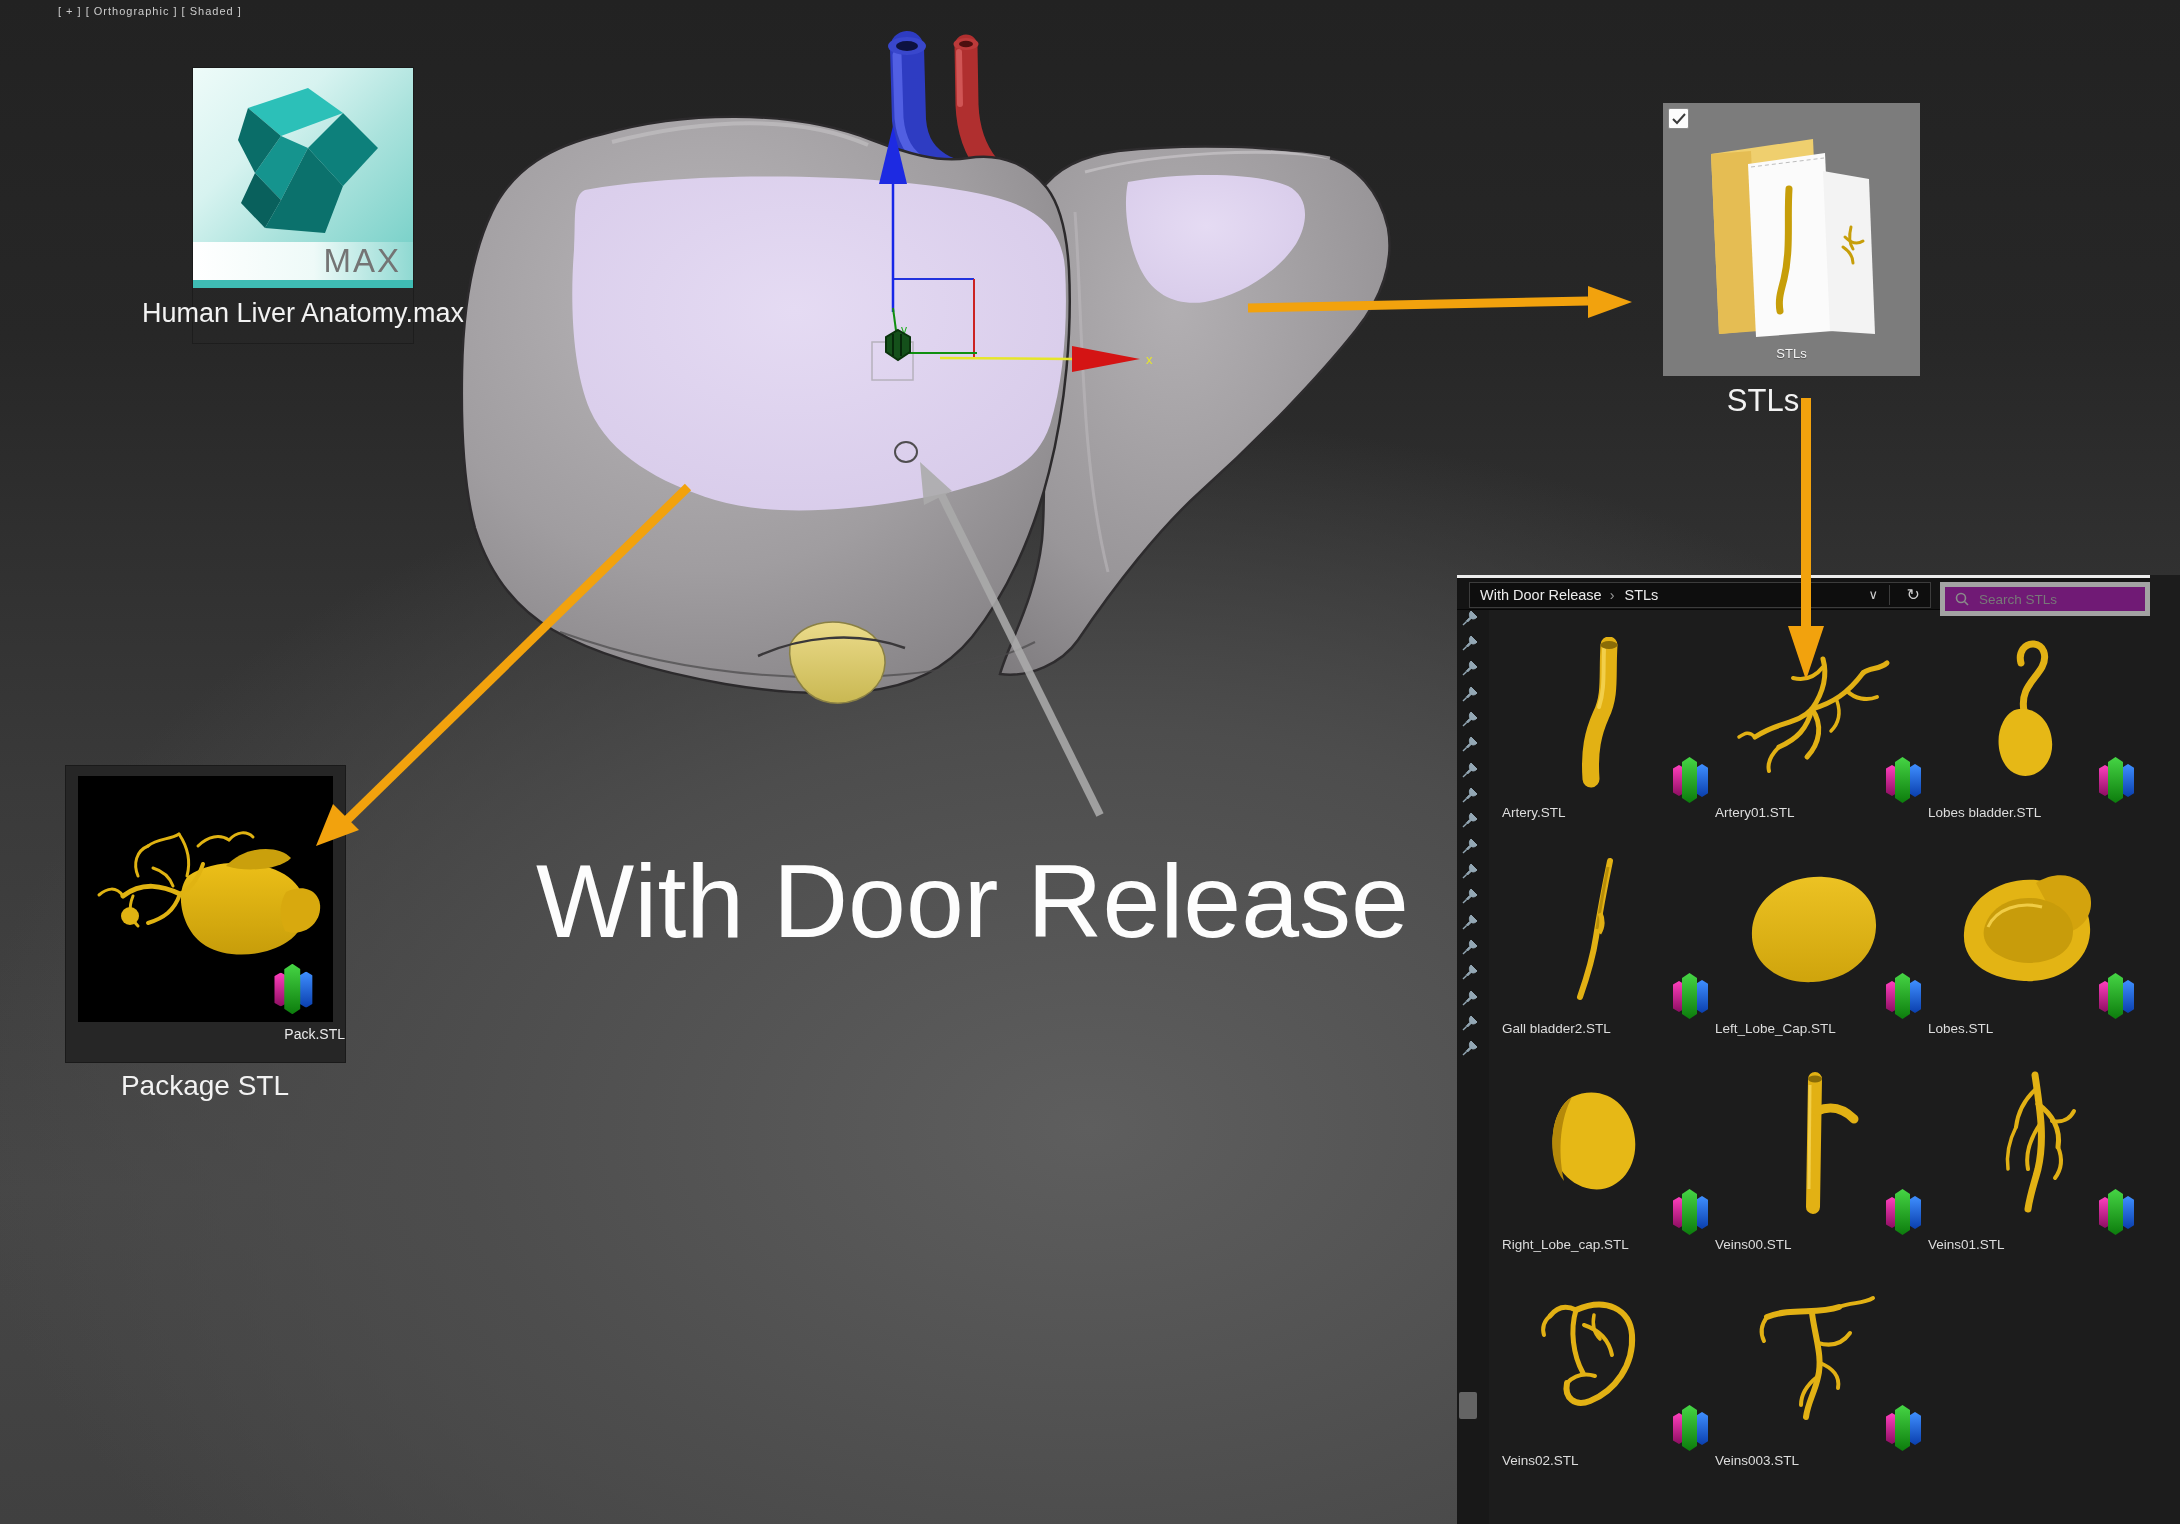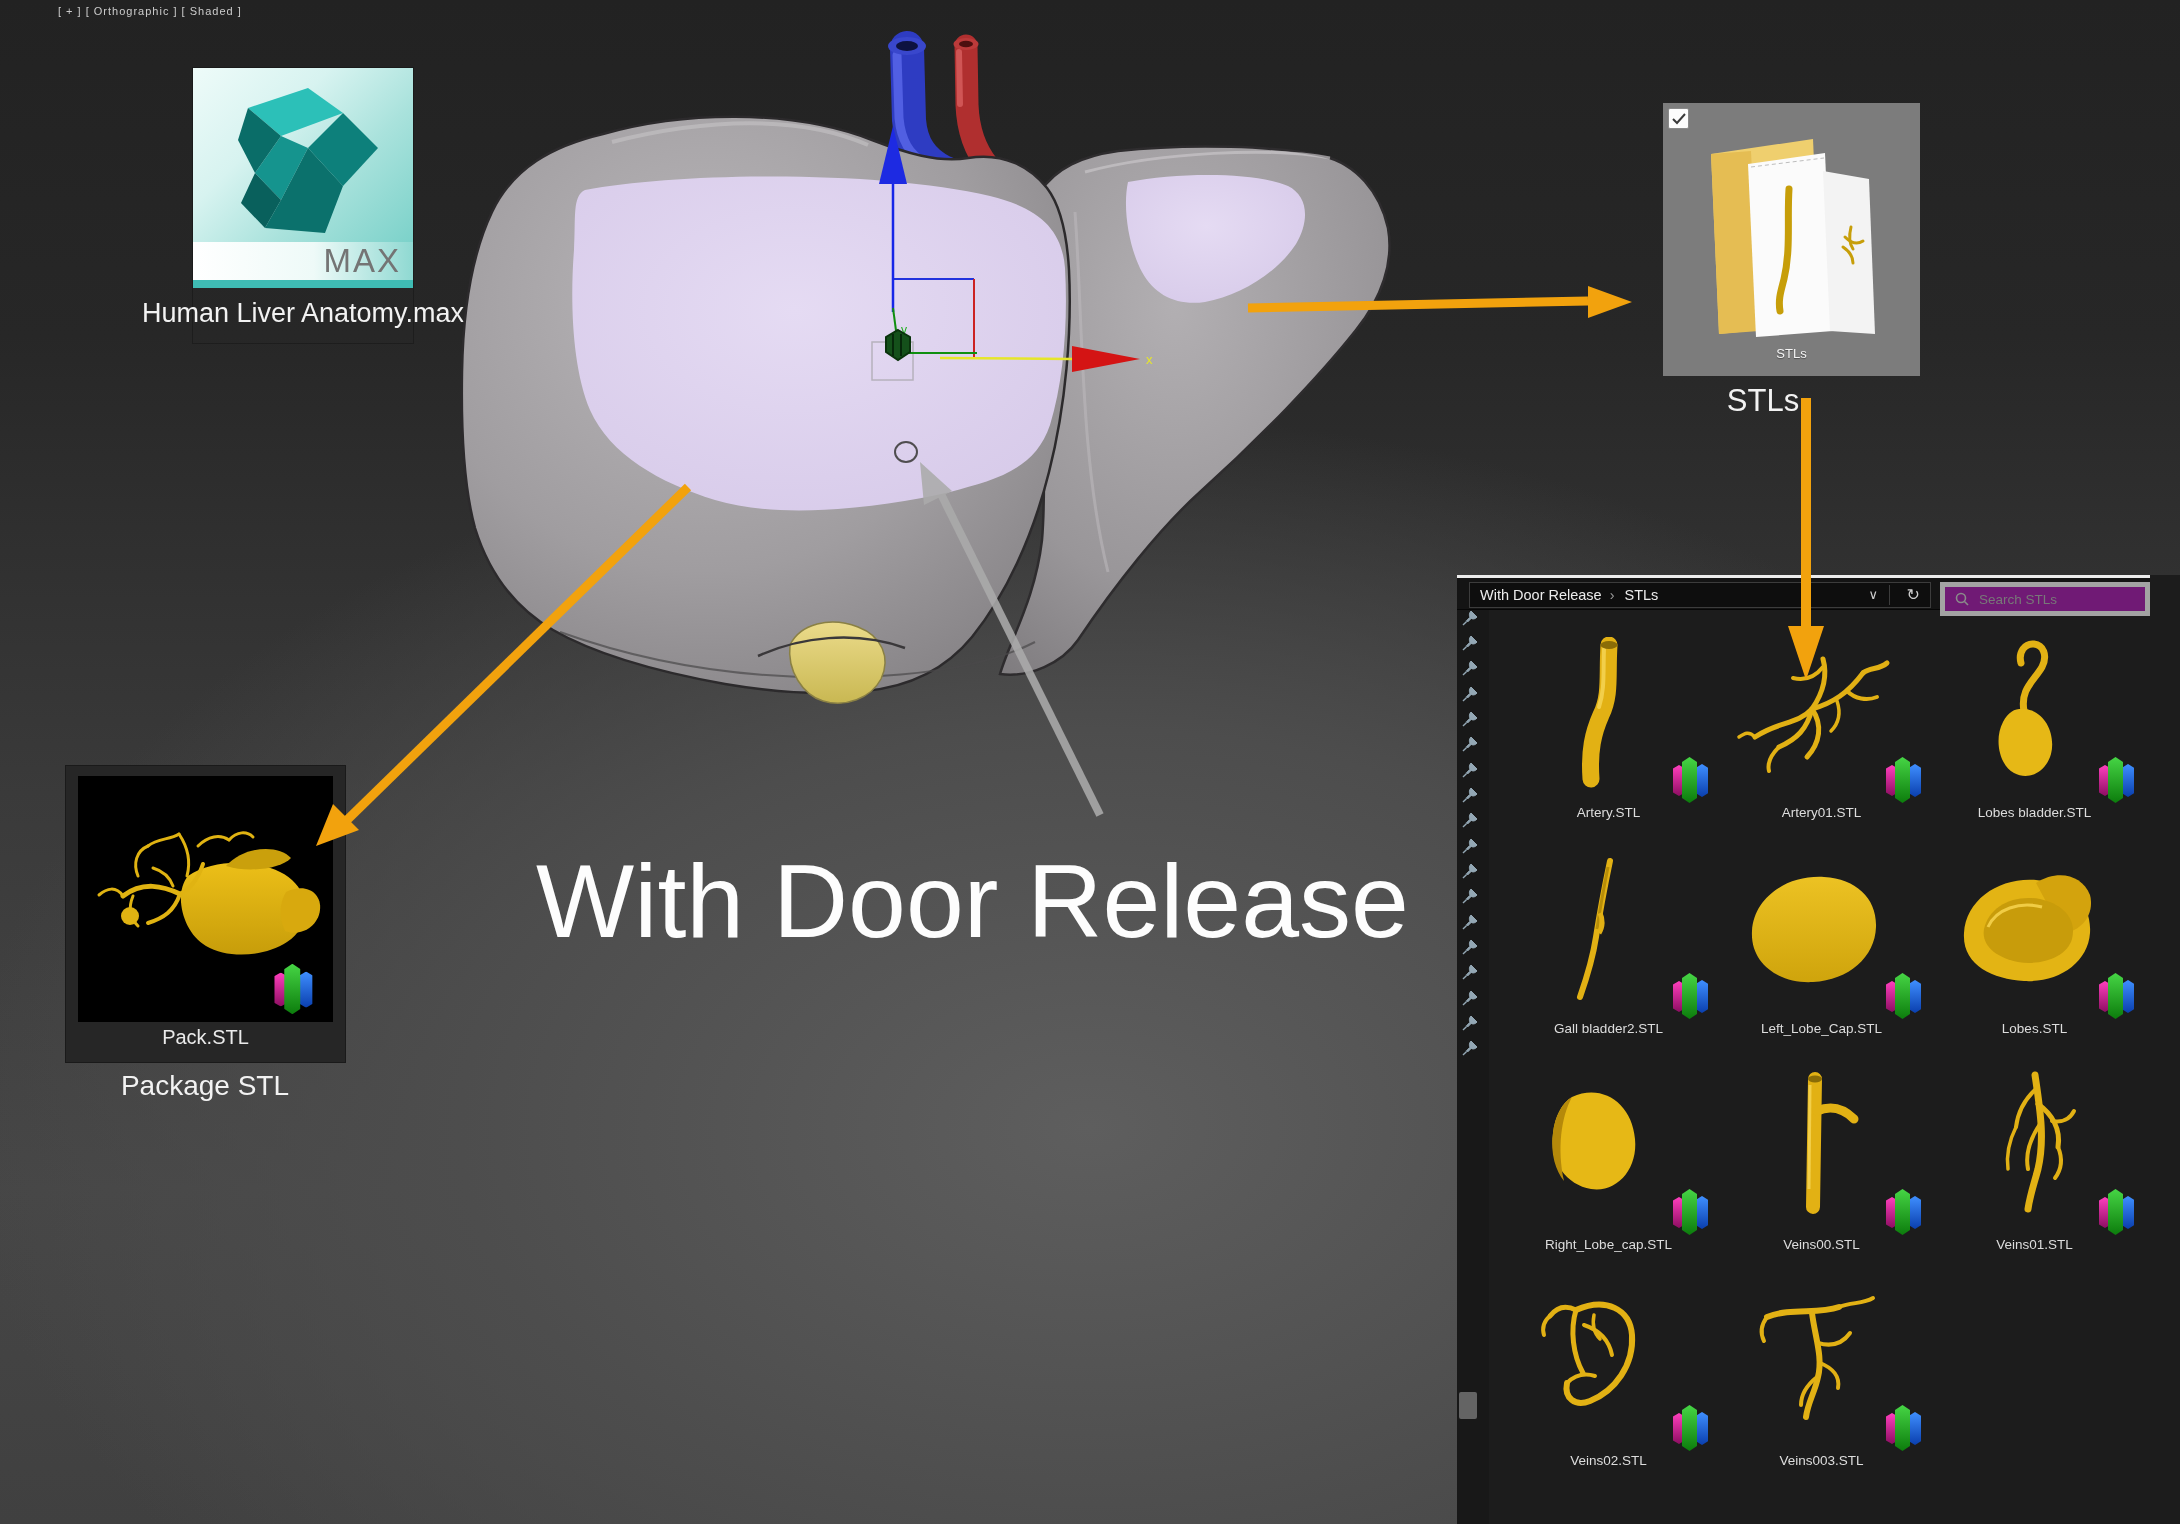--- a/index.html
+++ b/index.html
@@ -18,21 +18,21 @@
   .max-art{position:absolute;left:0;top:0;width:220px;height:174px;
     background:linear-gradient(135deg,#eefbf9 0%,#d7f3f0 35%,#a9e2dc 65%,#7cd2ca 100%);}
   .max-band{position:absolute;left:0;top:174px;width:220px;height:38px;
     background:linear-gradient(90deg,#ffffff 0%,#eefaf8 55%,#8fd9d2 100%);
     color:#747474;font-size:33px;text-align:right;line-height:38px;padding-right:12px;box-sizing:border-box;letter-spacing:2px;}
   .max-strip{position:absolute;left:0;top:212px;width:220px;height:8px;background:#3fbcb4;}
   .file-big-label{color:#f2f2f2;font-size:27px;text-align:center;}
   
   .pack-tile{left:66px;top:766px;width:279px;height:296px;background:#262626;box-shadow:0 0 0 1px #1a1a1a;}
   .pack-thumb{position:absolute;left:12px;top:10px;width:255px;height:246px;background:#000;}
-  .pack-caption{position:absolute;left:0;top:260px;width:279px;text-align:center;color:#eaeaea;font-size:20px;}
+  .pack-caption{position:absolute;left:0;top:260px;width:279px;text-align:right;color:#eaeaea;font-size:14px;}
   
   .stls-tile{left:1663px;top:103px;width:257px;height:273px;background:#7c7c7c;}
   .stls-caption{position:absolute;left:0;top:243px;width:257px;text-align:center;color:#f4f4f4;font-size:13px;text-shadow:0 1px 1px rgba(0,0,0,.4);}
   .checkbox{position:absolute;left:5px;top:5px;width:19px;height:19px;background:#fdfdfd;border:1px solid #8a8a8a;border-radius:2px;}
   
   .center-text{left:480px;top:836px;width:985px;text-align:center;color:#fdfdfd;font-size:104px;line-height:1.26;font-weight:400;}
   
   .explorer{left:1457px;top:575px;width:693px;height:949px;background:#1c1c1c;padding-left:40px;}
   .exp-topline{position:absolute;left:0;top:0;width:693px;height:3px;background:#ececec;}
   .exp-header{position:absolute;left:0;top:3px;width:693px;height:31px;background:#141414;border-bottom:1px solid #060606;}
@@ -48,21 +48,21 @@
   .searchbox{position:absolute;left:483px;top:4px;width:200px;height:24px;background:#701a75;border:5px solid #a3a3a3;}
   .searchbox svg{position:absolute;left:10px;top:5px;}
   .searchbox input{position:absolute;left:32px;top:0;width:160px;height:22px;background:transparent;border:none;outline:none;
     color:#bdbdbd;font-size:13.5px;font-family:"Liberation Sans",sans-serif;}
   .searchbox input::placeholder{color:#787878;}
   .pin-col{position:absolute;left:0;top:35px;width:32px;height:914px;background:#181818;}
   .scroll-thumb{position:absolute;left:2px;top:817px;width:18px;height:27px;background:#646464;border-radius:2px;}
   .grid{position:absolute;left:45px;top:56px;width:639px;}
   .tile{position:absolute;width:213px;height:216px;}
   .tile .thumb{position:absolute;left:12px;top:6px;}
-  .tile .tile-label{position:absolute;left:0;top:174px;width:213px;text-align:center;color:#dddddd;font-size:13.5px;white-space:nowrap;}
+  .tile .tile-label{position:absolute;left:0;top:174px;width:213px;text-align:left;color:#dddddd;font-size:13.5px;white-space:nowrap;}
   
   .b3d{position:absolute;width:36px;height:46px;}
   .b3d i{position:absolute;display:block;clip-path:polygon(50% 0,100% 11%,100% 89%,50% 100%,0 89%,0 11%);}
   .b3d .p1{left:0;top:8px;width:12px;height:31px;background:linear-gradient(180deg,#ff3fbe,#8e0e62);}
   .b3d .p2{left:9px;top:0;width:15px;height:46px;background:linear-gradient(180deg,#46d545,#0c7c0c);z-index:2;}
   .b3d .p3{left:23px;top:7px;width:12px;height:33px;background:linear-gradient(180deg,#3f8fff,#0a3fae);}
   .svg-overlay{left:0;top:0;z-index:6;pointer-events:none;}
   .z2{z-index:2;} .z3{z-index:3;}
 </style>
 </head>

